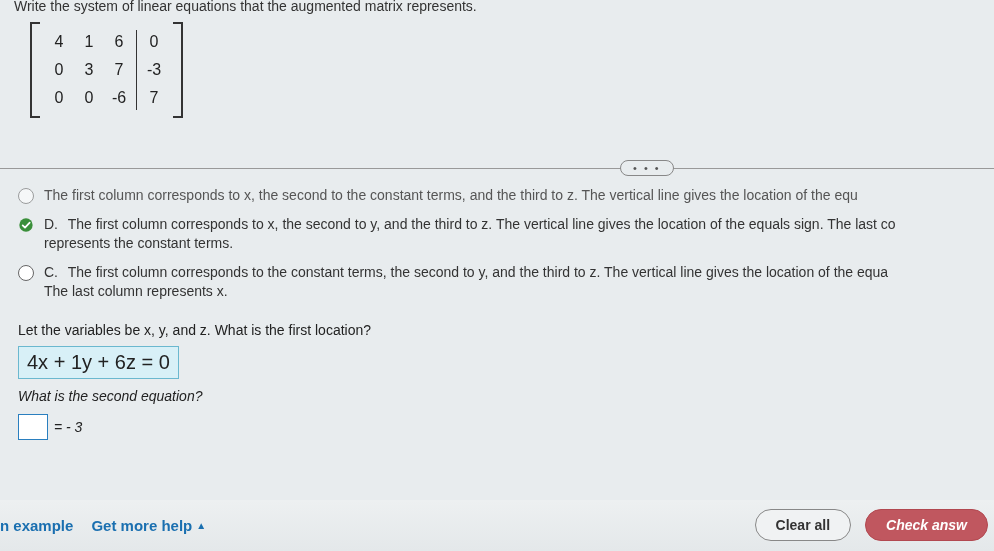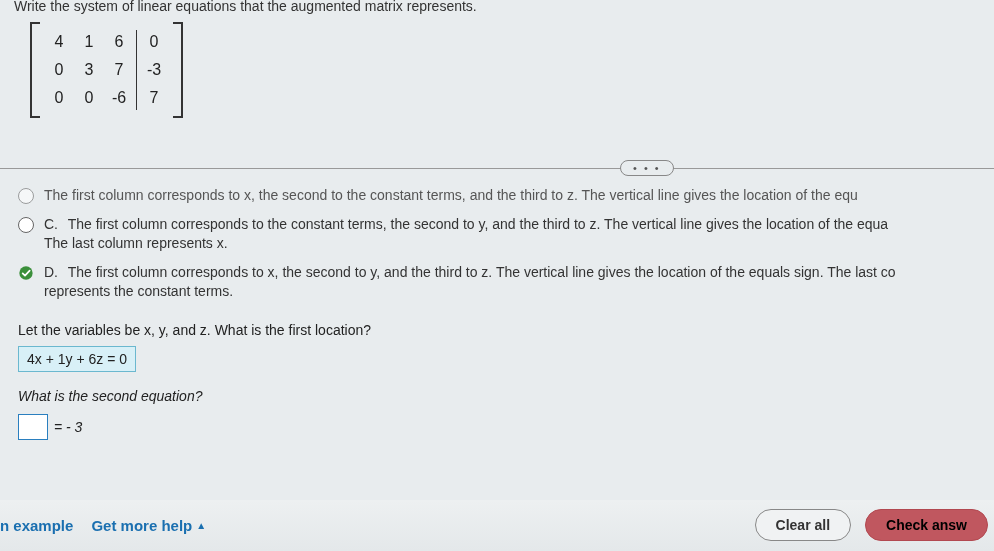--- a/index.html
+++ b/index.html
@@ -78,21 +78,21 @@
   .section {
     position: absolute; left: 18px;
   }
   .q1 { top: 322px; }
   .ans-box {
     background: #d8f0f7;
     border: 1px solid #6bb8cf;
     display: inline-block;
     padding: 4px 8px;
     margin-top: 8px;
-    font-size: 14px;
+    font-size: 20px;
   }
   .q2 { top: 388px; font-style: italic; }
   .q2-row { margin-top: 10px; display:flex; align-items:center; gap:6px;}
   .inp {
     width: 30px; height: 26px; border:1.5px solid #2a7fbf; background:#fff;
   }
   .hr-bottom {
     position:absolute; left:0; right:0; top: 500px;
     border-top:1px solid #bbb;
   }
@@ -104,21 +104,21 @@
   }
   .f-left { display:flex; gap:18px; padding-left:0; align-items:center; font-weight:bold; }
   .ex { color:#1a6fb0; font-size:15px; }
   .gh { color:#1a6fb0; font-size:15px; display:flex; gap:4px; align-items:center; cursor:pointer;}
   .caret { font-size:10px; }
   .f-right { display:flex; gap:14px; align-items:center; padding-right:0;}
   .btn {
     padding: 7px 20px; border-radius: 18px; font-weight:bold; font-size:14px;
     border:1.5px solid #888; background:#f0f2f3; color:#333; cursor:pointer;
   }
-  .btn.primary { background:#c0575f; color:#000000; border-color:#b24850; }
+  .btn.primary { background:#c0575f; color:#ffffff; border-color:#b24850;font-style:italic; }
 </style>
 </head>
 <body>
 
 <div class="top-instruction">Write the system of linear equations that the augmented matrix represents.</div>
 
 <div class="matrix">
   <div class="br-l"></div>
   <div class="mat-body">
     <div class="col">
@@ -148,43 +148,43 @@
 
 <div class="hr-dots"></div>
 <div class="dots">• • •</div>
 
 <div class="options">
 
   <div class="opt">
     <div class="radio cut"></div>
     <div class="olabel">
       <div class="cutoff">The first column corresponds to x, the second to the constant terms, and the third to z. The vertical line gives the location of the equ</div>
+    </div>
+  </div>
+
+  <div class="opt">
+    <div class="check">
+      <svg viewBox="0 0 24 24">
+          <circle cx="12" cy="12" r="10" fill="#3a8f3a"></circle>
+          <path d="M7 12.5 L10.5 16 L17.5 8.5" stroke="#fff" stroke-width="2.6" fill="none" stroke-linecap="round" stroke-linejoin="round"></path>
+        </svg>
+    </div>
+    <div class="olabel">
+      <span class="lead">D.</span>
+      <span>The first column corresponds to x, the second to y, and the third to z. The vertical line gives the location of the equals sign. The last co</span><br>
+      <span>represents the constant terms.</span>
     </div>
   </div>
 
   <div class="opt">
     <div class="radio"></div>
     <div class="olabel">
       <span class="lead">C.</span>
       <span>The first column corresponds to the constant terms, the second to y, and the third to z. The vertical line gives the location of the equa</span><br>
       <span>The last column represents x.</span>
-    </div>
-  </div>
-
-  <div class="opt">
-    <div class="check">
-      <svg viewBox="0 0 24 24">
-          <circle cx="12" cy="12" r="10" fill="#3a8f3a"></circle>
-          <path d="M7 12.5 L10.5 16 L17.5 8.5" stroke="#fff" stroke-width="2.6" fill="none" stroke-linecap="round" stroke-linejoin="round"></path>
-        </svg>
-    </div>
-    <div class="olabel">
-      <span class="lead">D.</span>
-      <span>The first column corresponds to x, the second to y, and the third to z. The vertical line gives the location of the equals sign. The last co</span><br>
-      <span>represents the constant terms.</span>
     </div>
   </div>
 </div>
 
 <div class="section q1">
   <div>Let the variables be x, y, and z. What is the first location?</div>
   <div class="ans-box">4x + 1y + 6z  = 0</div>
 </div>
 
 <div class="section q2">

